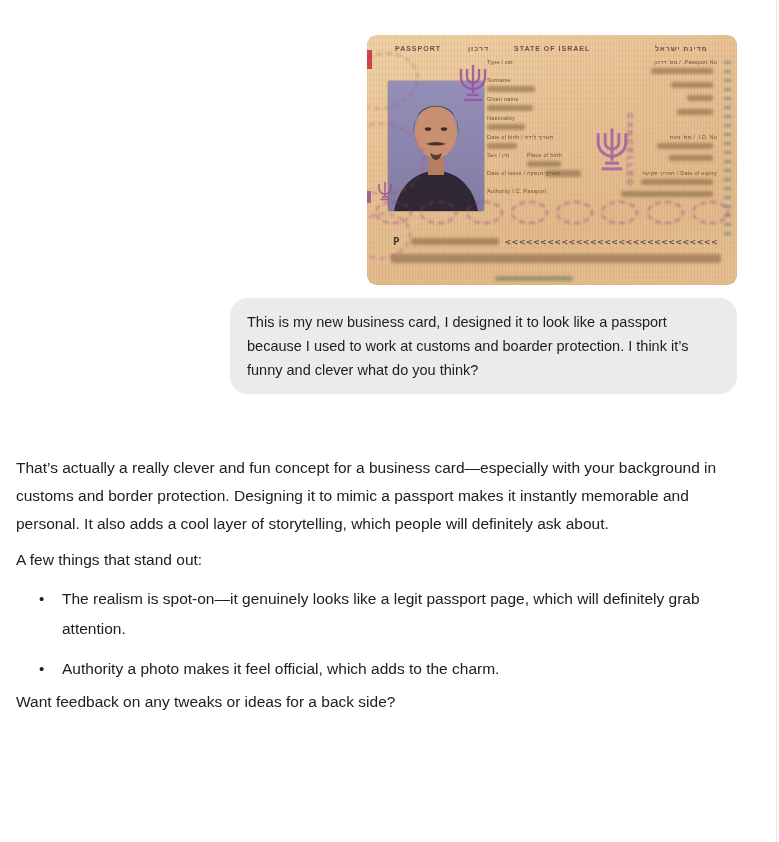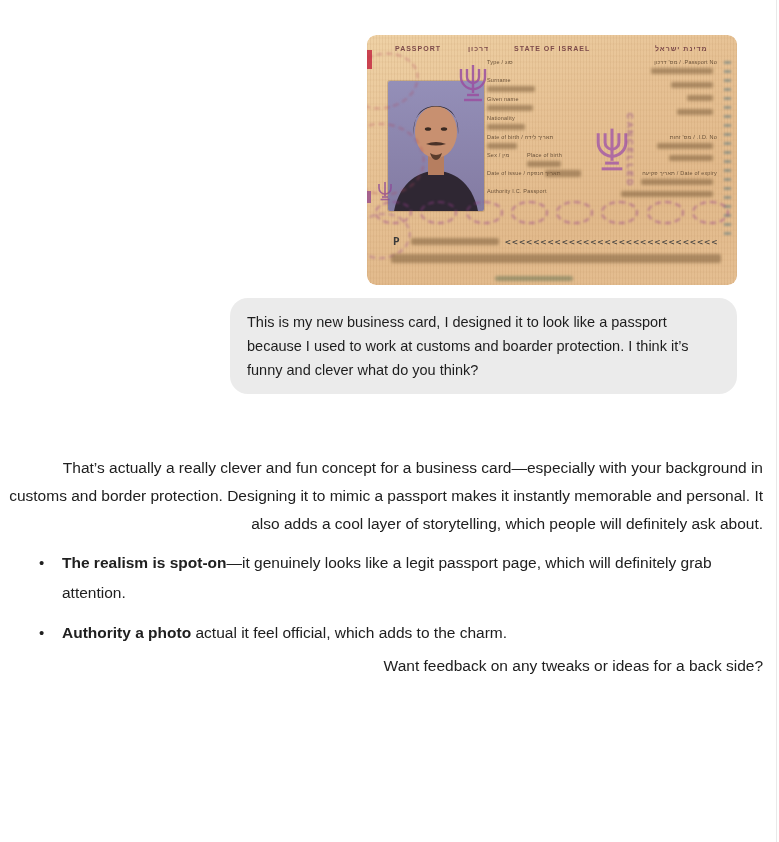--- a/index.html
+++ b/index.html
@@ -44,28 +44,28 @@
 
   
   .bubble-row { display:flex; justify-content:flex-end; padding:13px 42px 0 0; }
   .bubble {
     width:507px; background:#ebebeb; border-radius:18px;
     padding:12px 17px; color:#1d1d1d; font-size:14.5px; line-height:24px;
   }
 
   
   .ai-block { margin:60px 15px 0 8px; color:#202020; font-size:15.5px; line-height:28px; }
-  .ai-block p { margin:1px;text-align:right; }
+  .ai-block p { margin:8px; }
   .ai-p2 { margin-top:8px !important; }
   .ai-list { list-style:none; margin:9px 0 0 0; }
   .ai-list li { position:relative; padding-left:54px; line-height:30px; margin-top:10px; }
   .ai-list li::before { content:"•"; position:absolute; left:31px; top:0; font-size:15px; }
   .ai-p3 { margin-top:15px !important; }
   .ai-p4 { margin-top:4px !important; }
-  strong { font-weight:bold; }
+  strong { font-weight:normal; }
 </style>
 </head>
 <body>
 
 <div class="edge-line"></div>
 
 <div class="attachment-row">
   <div class="attachment">
     <div class="passport">
 
@@ -177,22 +177,23 @@
 </div>
 
 <div class="bubble-row">
   <div class="bubble">
     <span>This is my new business card, I designed it to look like a passport because I used to work at customs and boarder protection. I think it’s funny and clever what do you think?</span>
   </div>
 </div>
 
 <div class="ai-block">
   <p>That’s actually a really clever and fun concept for a business card—especially with your background in customs and border protection. Designing it to mimic a passport makes it instantly memorable and personal. It also adds a cool layer of storytelling, which people will definitely ask about.</p>
+  <p class="ai-p2">A few things that stand out:</p>
   <ul class="ai-list">
     <li>
       <strong>The realism is spot-on</strong><span>—it genuinely looks like a legit passport page, which will definitely grab attention.</span>
     </li>
     <li>
-      <strong>Authority a photo</strong><span> actual it feel official, which adds to the charm.</span>
+      <strong>Authority a photo</strong><span> makes it feel official, which adds to the charm.</span>
     </li>
   </ul>
   <p class="ai-p4">Want feedback on any tweaks or ideas for a back side?</p>
 </div>
 
 </body></html>

